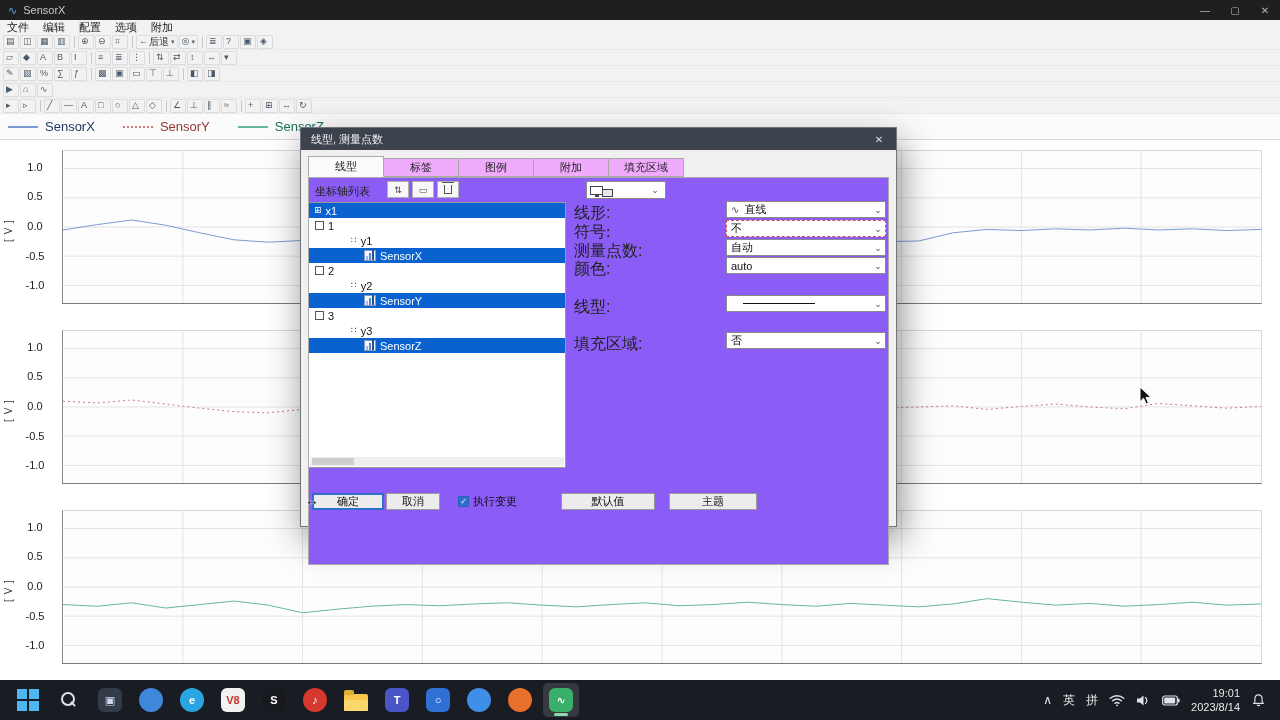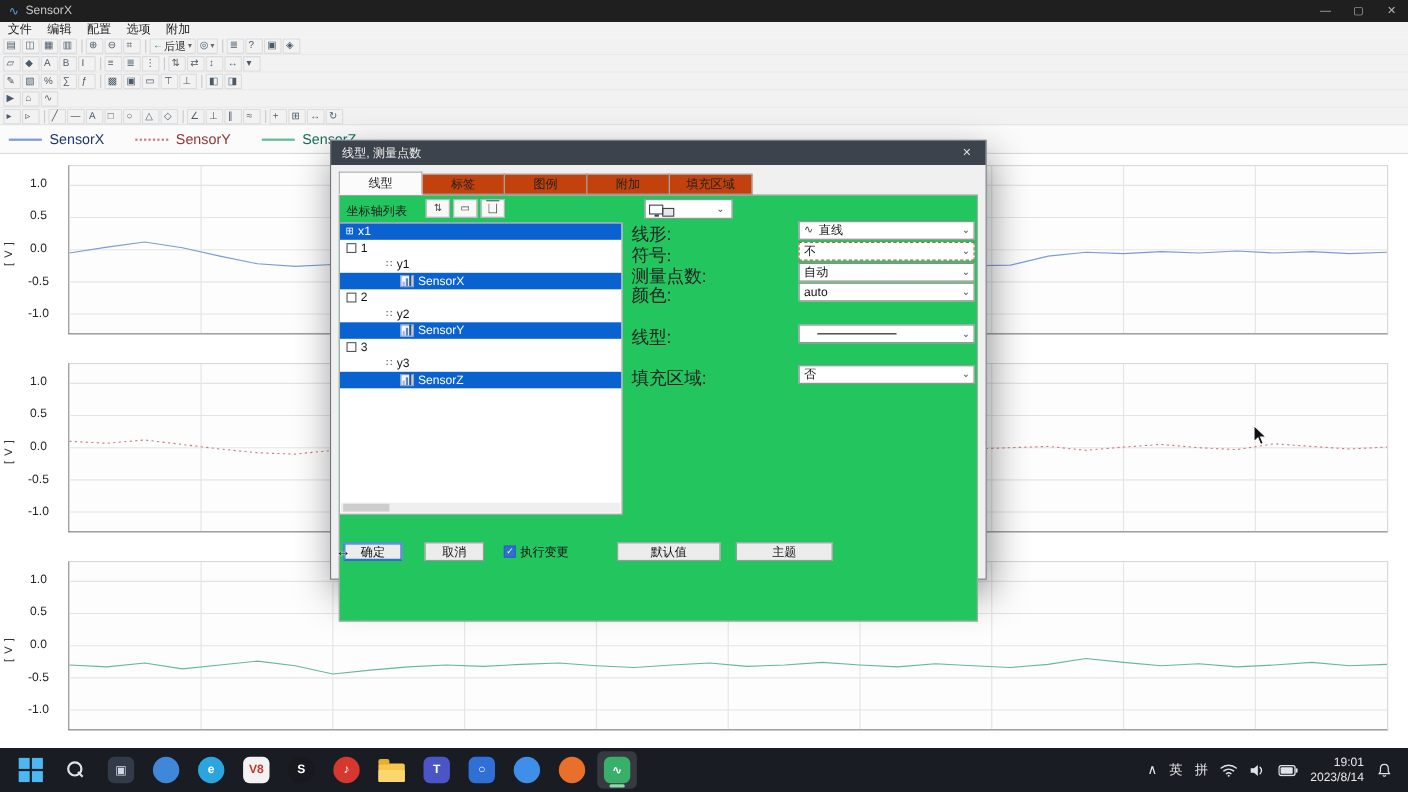--- a/index.html
+++ b/index.html
@@ -39,23 +39,23 @@
 .ytick{position:absolute;left:16px;width:38px;text-align:center;font-size:11px;color:#222;}
 .plot{position:absolute;left:62px;right:18px;top:10px;height:154px;background:#fdfdfd;border:1px solid #d8d8d8;border-left:1px solid #8a8a8a;border-bottom:1px solid #7a7a7a;}
 .plot svg{position:absolute;left:0;top:0;width:100%;height:100%;}
 .grid{stroke:#e4e4e4;stroke-width:1;vector-effect:non-scaling-stroke;}
 
 
 .dialog{position:absolute;left:300px;top:127px;width:597px;height:400px;background:#f0f0f0;border:1px solid #6f7680;box-shadow:4px 14px 34px rgba(0,0,0,.45);z-index:10;}
 .dlg-title{height:22px;background:#3d434d;color:#f0f0f0;font-size:11px;display:flex;align-items:center;padding-left:10px;}
 .dlg-close{margin-left:auto;width:34px;height:22px;display:flex;align-items:center;justify-content:center;color:#ddd;font-size:10px;}
 .dlg-tabs{position:absolute;left:7px;top:30px;display:flex;z-index:3;}
-.dtab{width:76px;height:19px;display:flex;align-items:center;justify-content:center;font-size:11px;color:#222;background:#c2410c;border:1px solid #a9a9a9;margin-right:-1px;}
+.dtab{width:76px;height:19px;display:flex;align-items:center;justify-content:center;font-size:11px;color:#222;background:#f0abfc;border:1px solid #a9a9a9;margin-right:-1px;}
 .dtab.active{background:#fbfbfb;height:21px;margin-top:-2px;border-bottom:1px solid #fbfbfb;z-index:4;}
-.dlg-pane{position:absolute;left:7px;right:7px;top:49px;height:388px;background:#22c55e;border:1px solid #a9a9a9;}
+.dlg-pane{position:absolute;left:7px;right:7px;top:49px;height:388px;background:#8b5cf6;border:1px solid #a9a9a9;}
 .axis-label{position:absolute;left:6px;top:6px;font-size:11px;color:#222;}
 .mini-tools{position:absolute;left:78px;top:3px;display:flex;gap:3px;}
 .mini-btn{width:22px;height:17px;border:1px solid #b0b0b0;background:#f8f8f8;display:flex;align-items:center;justify-content:center;font-size:9px;color:#444;}
 .ic-trash{width:8px;height:9px;border:1px solid #555;border-top:none;position:relative;border-radius:0 0 1px 1px;}
 .ic-trash::before{content:"";position:absolute;top:-3px;left:-3px;right:-3px;height:1px;background:#555;}
 .tree{position:absolute;left:0;top:24px;width:257px;height:266px;background:#fff;border:1px solid #9a9a9a;border-left:none;overflow:hidden;}
 .trow{height:15px;display:flex;align-items:center;font-size:11px;color:#111;gap:4px;}
 .trow.sel{background:#0a62d0;color:#fff;}
 .tree-check{width:9px;height:9px;border:1px solid #555;background:#fff;flex:0 0 auto;}
 .tic{font-size:9px;color:#445;line-height:1;}
@@ -73,21 +73,21 @@
 .mini-printer{width:11px;height:8px;border:1px solid #445;background:#e8e8e8;margin-left:-4px;margin-top:6px;}
 .outsel .carrow{margin-left:auto;}
 .flabel{position:absolute;left:265px;font-size:16px;color:#222;}
 .combo{position:absolute;left:417px;width:160px;height:17px;background:#fff;border:1px solid #8a8a8a;display:flex;align-items:center;padding-left:4px;font-size:11px;color:#111;}
 .combo.dashed{border:1px dashed #cf5050;}
 .cval{white-space:nowrap;}
 .carrow{margin-left:auto;width:14px;height:100%;display:flex;align-items:center;justify-content:center;font-size:9px;color:#555;}
 .zig{color:#445;font-size:10px;margin-right:5px;}
 .hline{width:72px;height:1px;background:#111;margin-left:12px;}
 .dlg-btn{position:absolute;top:365px;height:17px;background:#ececec;border:1px solid #9a9a9a;font-size:11px;color:#111;display:flex;align-items:center;justify-content:center;}
-.btn-ok{left:11px;width:54px;border-color:#2f6fd0;box-shadow:inset 0 0 0 1px #2f6fd0;}
+.btn-ok{left:11px;width:72px;border-color:#2f6fd0;box-shadow:inset 0 0 0 1px #2f6fd0;}
 .btn-cancel{left:85px;width:54px;}
 .btn-defaults{left:260px;width:94px;}
 .btn-theme{left:368px;width:88px;}
 .apply-wrap{position:absolute;left:157px;top:366px;display:flex;align-items:center;gap:4px;font-size:11px;color:#111;}
 .cb{width:11px;height:11px;background:#2f6fd0;border:1px solid #2a62b8;color:#fff;font-size:8px;display:flex;align-items:center;justify-content:center;}
 
 
 .taskbar{position:absolute;left:0;bottom:0;width:100%;height:40px;background:#191c23;display:flex;align-items:center;padding:0 10px;z-index:20;}
 .tb-apps{display:flex;align-items:center;gap:5px;}
 .tbi{width:36px;height:34px;display:flex;align-items:center;justify-content:center;border-radius:5px;position:relative;}

